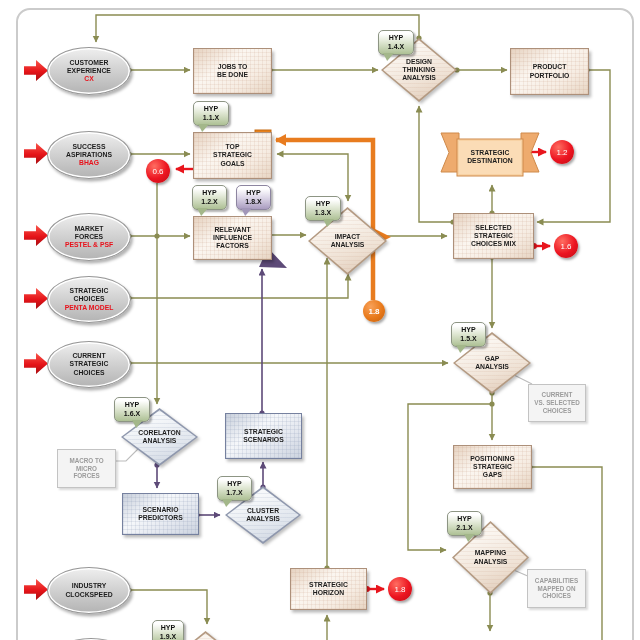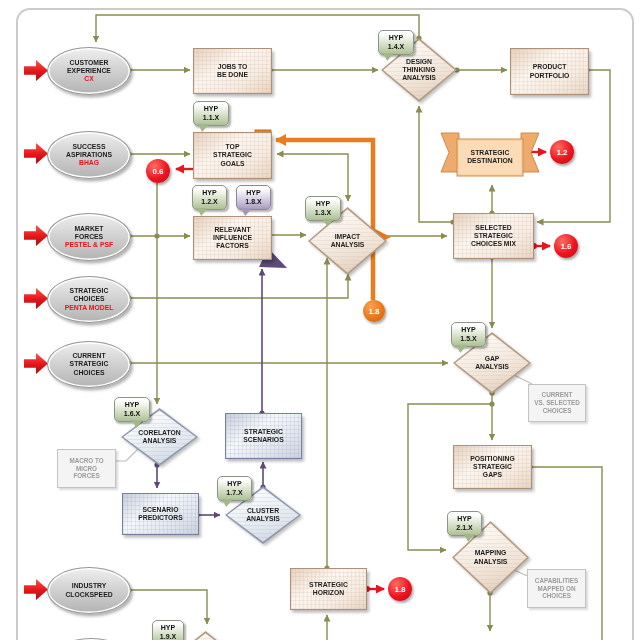--- a/index.html
+++ b/index.html
@@ -59,21 +59,21 @@
            background:linear-gradient(180deg,#ffffff 12%,#ddd7e8 50%,#a99cc0 100%);}
   .tail{position:absolute;bottom:-7px;width:11px;height:8px;
         clip-path:polygon(0 0,100% 0,38% 100%);}
   .green .tail{background:#a3b78a;}
   .violet .tail{background:#a297b9;}
   .tail.tl{left:4px;} .tail.tr{right:6px;}
   
   .rmarker{position:absolute;width:24px;height:24px;border-radius:50%;color:#fff;
            background:radial-gradient(circle at 35% 30%,#ff6d61 0%,#ec1420 55%,#bd0d15 100%);
            display:flex;align-items:center;justify-content:center;
-           font-size:8px;font-weight:bold;box-shadow:1.5px 2px 2.5px rgba(0,0,0,.35);}
+           font-size:8px;font-weight:normal;box-shadow:1.5px 2px 2.5px rgba(0,0,0,.35);}
   .omarker{position:absolute;width:22px;height:22px;border-radius:50%;color:#fff;
            background:radial-gradient(circle at 35% 30%,#f8a159 0%,#e8791a 55%,#c35f0c 100%);
            display:flex;align-items:center;justify-content:center;
            font-size:8px;font-weight:bold;box-shadow:1.5px 2px 2.5px rgba(0,0,0,.35);}
   
   .note{position:absolute;background:#f4f4f4;border:1px solid #c3c3c3;
         color:#9b9b9b;font-size:6.3px;font-weight:bold;line-height:1.25;text-align:center;
         display:flex;flex-direction:column;align-items:center;justify-content:center;
         box-shadow:1.5px 1.5px 2px rgba(0,0,0,.15);}
   

